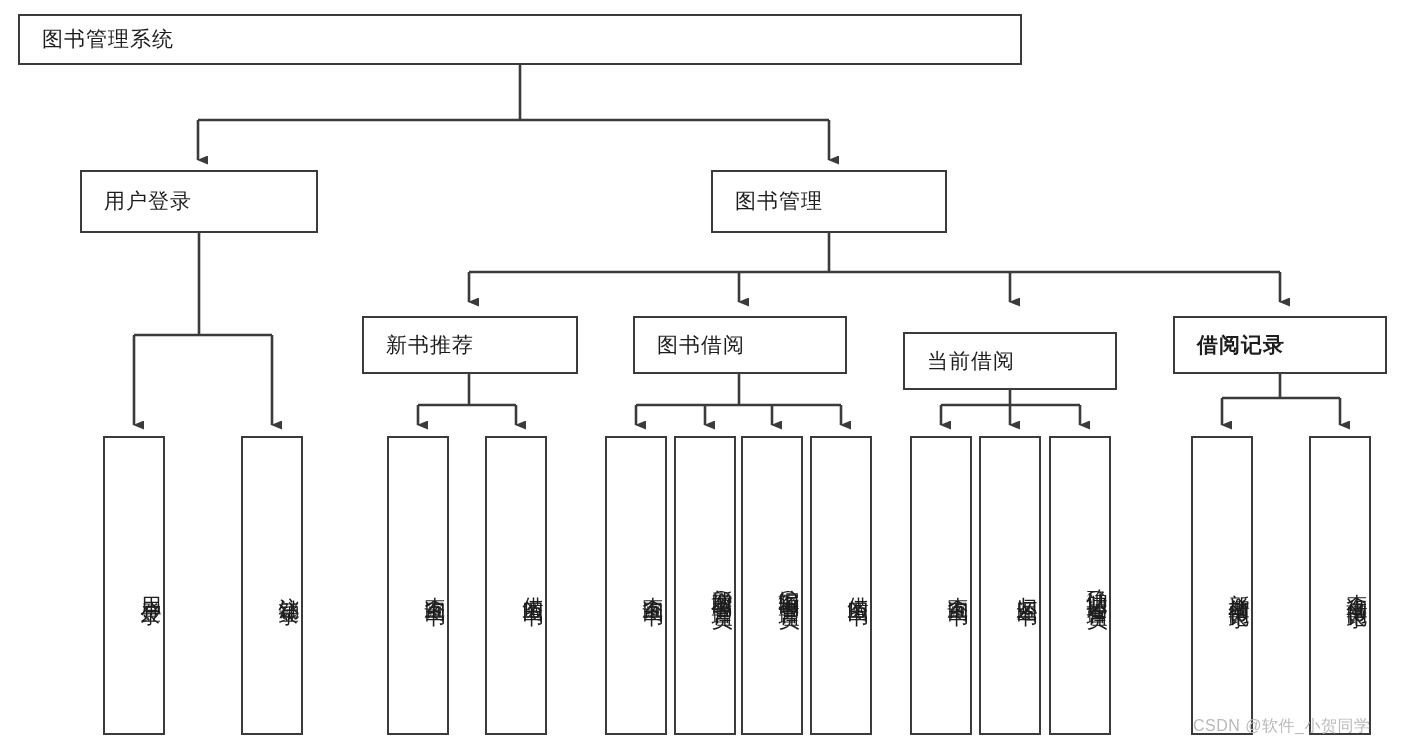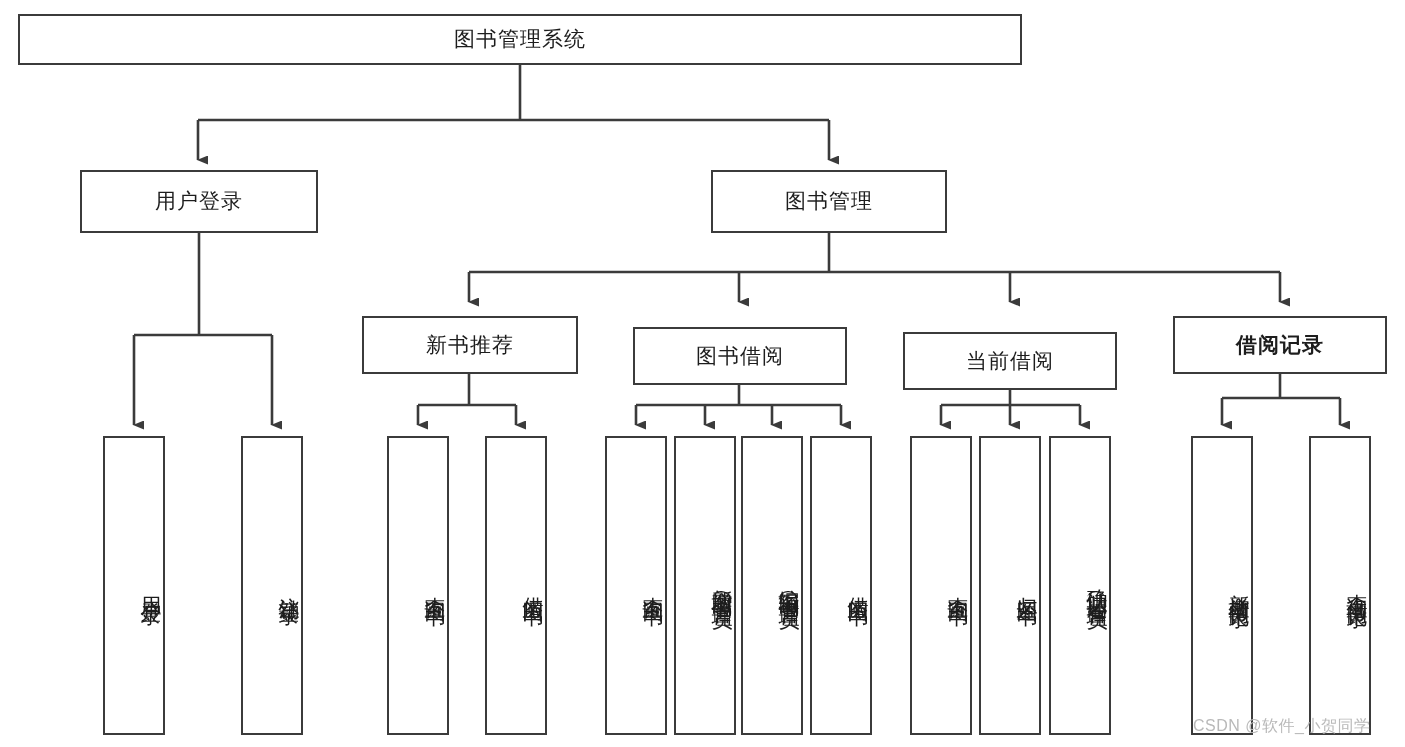--- a/index.html
+++ b/index.html
@@ -25,24 +25,24 @@
     height: 747px;
     pointer-events: none;
   }
   .node {
     position: absolute;
     box-sizing: border-box;
     background: #ffffff;
     border: 2px solid #3b3b3b;
     display: flex;
     align-items: center;
-    justify-content: center;
     color: #1d1d1d;
     line-height: 1.18;
     text-align: center;
+    padding-left: 22px;
   }
   .node.h {
     font-size: 21px;
     letter-spacing: 1px;
   }
   .node.v {
     writing-mode: vertical-rl;
     text-orientation: upright;
     font-size: 21px;
     letter-spacing: 3px;
@@ -127,21 +127,21 @@
   <div class="node h" style="left:80px; top:170px; width:238px; height:63px;">
     <span>用户登录</span>
   </div>
   <div class="node h" style="left:711px; top:170px; width:236px; height:63px;">
     <span>图书管理</span>
   </div>
 
   <div class="node h" style="left:362px; top:316px; width:216px; height:58px;">
     <span>新书推荐</span>
   </div>
-  <div class="node h" style="left:633px; top:327px; width:214px; height:58px;">
+  <div class="node h" style="left:633px; top:316px; width:214px; height:58px;">
     <span>图书借阅</span>
   </div>
   <div class="node h" style="left:903px; top:316px; width:214px; height:58px;margin-top:16px;">
     <span>当前借阅</span>
   </div>
   <div class="node h" style="left:1173px; top:316px; width:214px; height:58px;font-weight:bold;">
     <span>借阅记录</span>
   </div>
 
   <div class="node v" style="left:103px; top:436px; width:62px; height:299px;">

